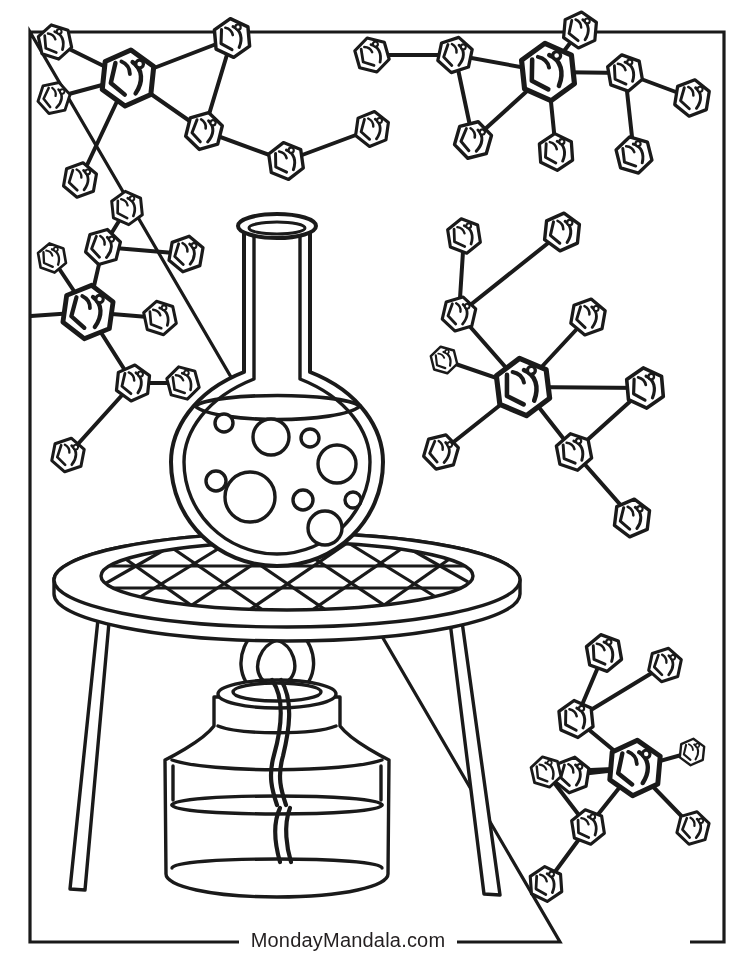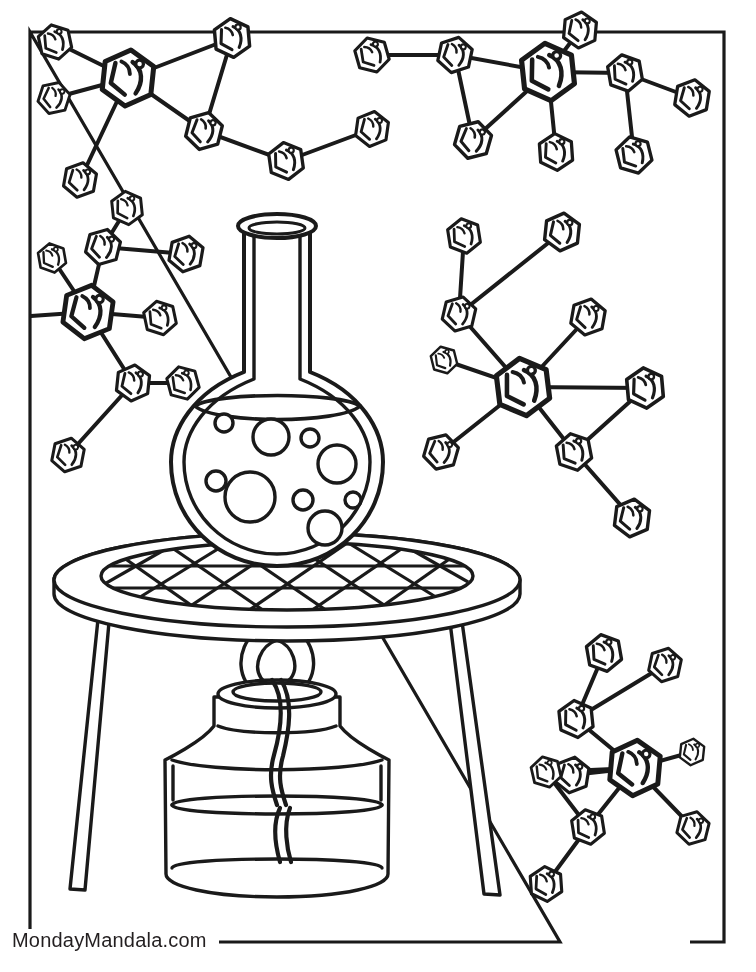--- a/index.html
+++ b/index.html
@@ -5,22 +5,23 @@
 <style>
   html,body{margin:0;padding:0;background:#ffffff;}
   body{
     font-family:"Liberation Sans", sans-serif;
     width:756px;height:972px;overflow:hidden;position:relative;
   }
   #stage{position:relative;width:756px;height:972px;background:#ffffff;}
   #art{position:absolute;left:0;top:0;width:756px;height:972px;}
   .wm{
     position:absolute;left:0;top:923px;width:680px;height:34px;
-    display:flex;align-items:center;justify-content:flex-start;
+    display:flex;align-items:center;justify-content:center;
     pointer-events:none;
+    padding-left:8px;
   }
   .wm span{
     font-family:"Liberation Sans", sans-serif;
     font-size:20px;letter-spacing:.2px;color:#231f20;
     background:#ffffff;padding:0 12px;white-space:nowrap;
   }
 </style>
 </head>
 <body>
 

